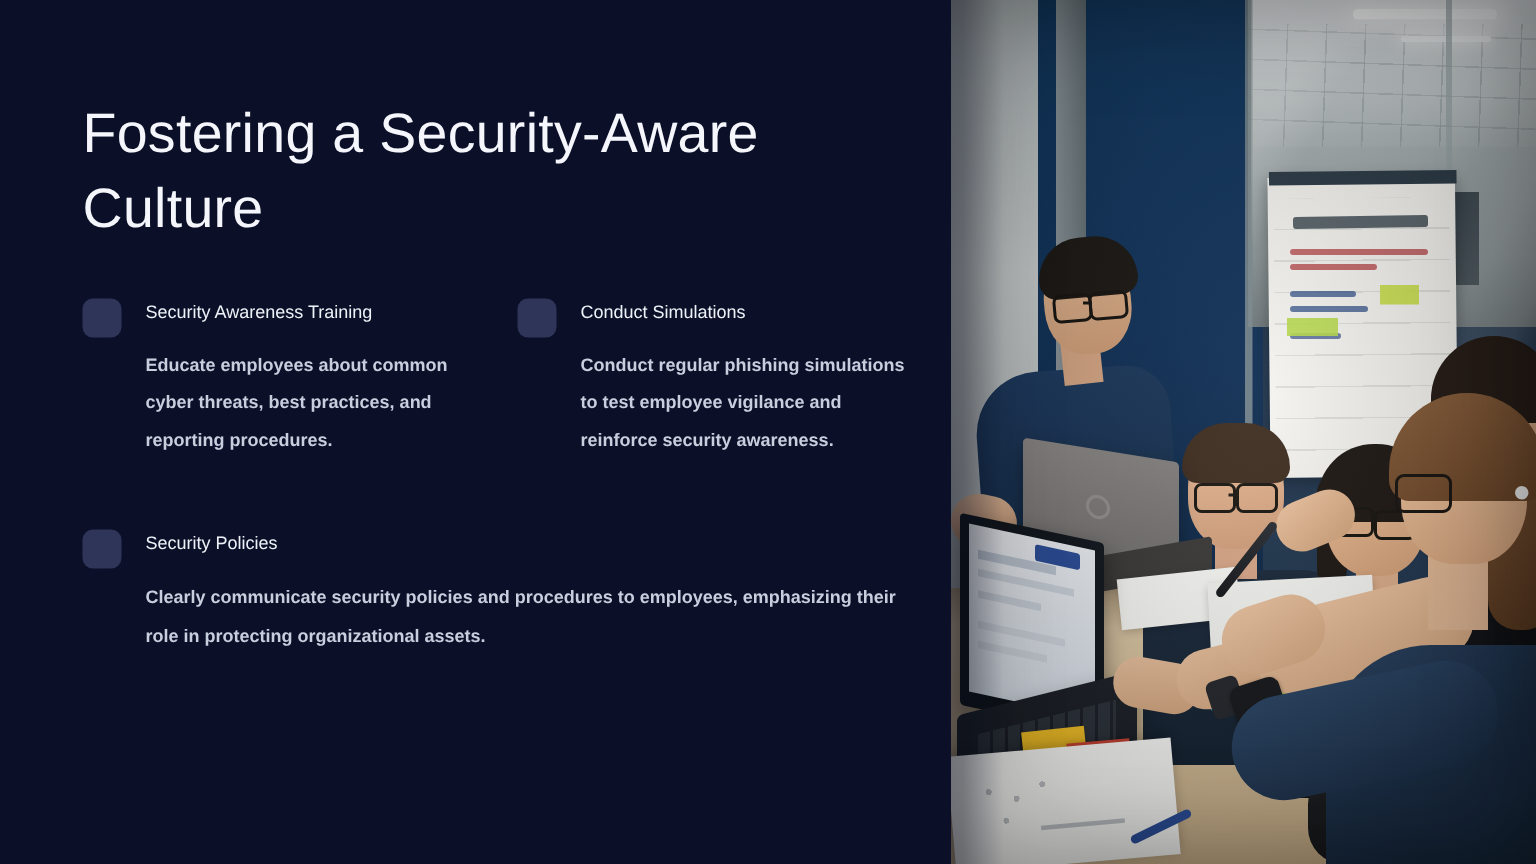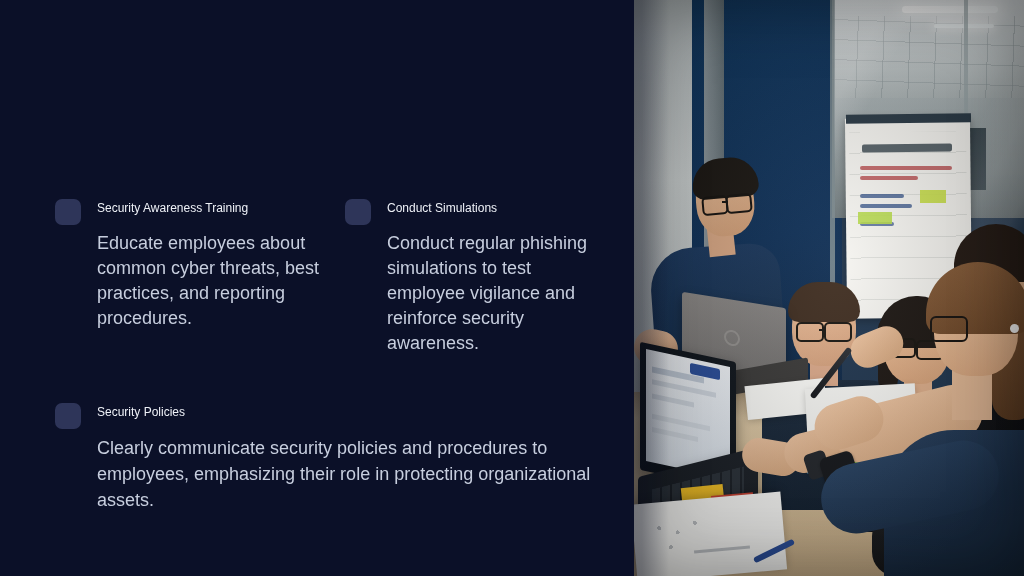--- a/index.html
+++ b/index.html
@@ -31,21 +31,21 @@
   .marker{
     flex:0 0 auto;width:26px;height:26px;border-radius:7px;
     background:#2e3559;margin-top:3px;
   }
   .blk-body{flex:1 1 auto;min-width:0;}
   .blk-head{
     font-size:12px;line-height:24px;color:#eef1f7;font-weight:400;
     margin:0 0 11px 0;
   }
   .blk-text{
-    font-size:18px;line-height:25px;color:#c7cede;font-weight:400;margin:0;
+    font-size:12px;line-height:25px;color:#c7cede;font-weight:700;margin:0;
   }
   .blk.wide .blk-text{line-height:26px;}
   
   .row2{margin-top:44px;}
 
   
   .photo{
     position:absolute;left:634px;top:0;width:390px;height:576px;
     overflow:hidden;background:#20364f;
   }
@@ -252,20 +252,21 @@
   .photo-vig{left:0;top:0;width:390px;height:576px;pointer-events:none;
     box-shadow:inset 0 0 70px rgba(0,0,0,.38);}
 </style>
 </head>
 <body>
 
 <div class="slide">
 
   <div class="content">
 
+    <div class="title">Fostering a Security-Aware Culture</div>
 
     <div class="blocks">
 
       <div class="row">
 
         <div class="col">
           <div class="blk">
             <div class="marker"></div>
             <div class="blk-body">
               <div class="blk-head">Security Awareness Training</div>

